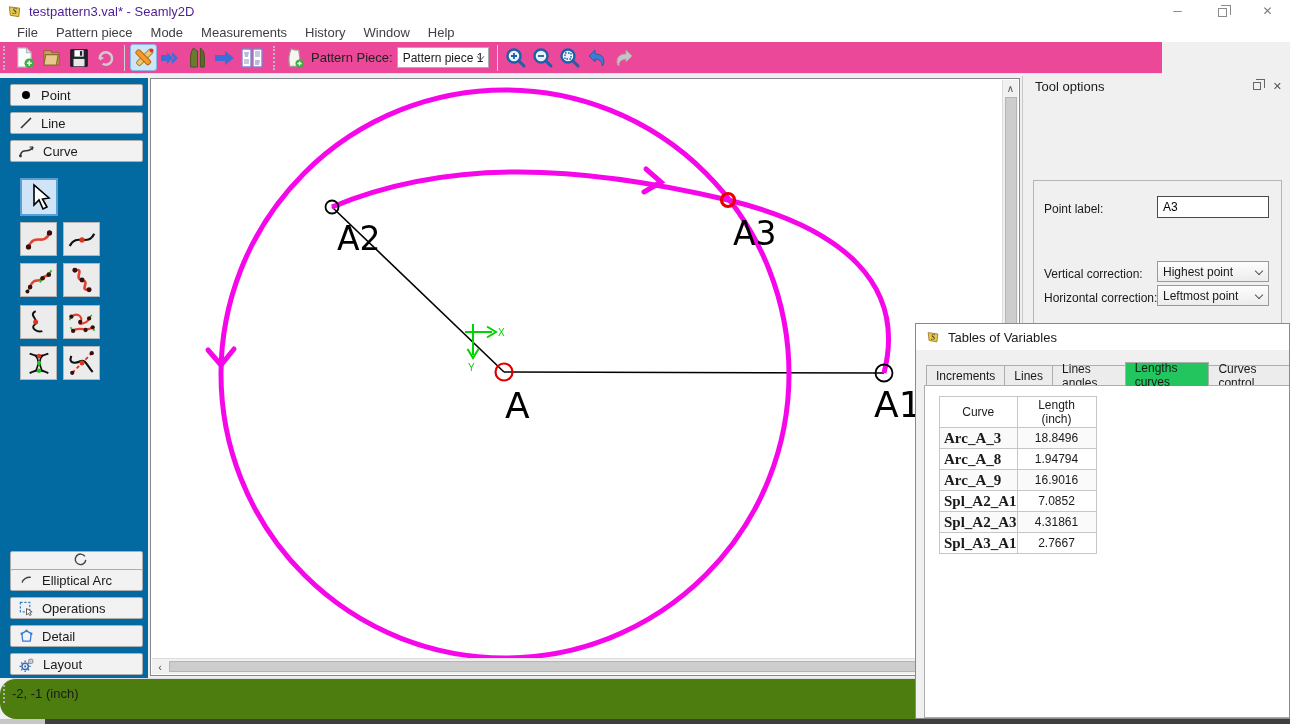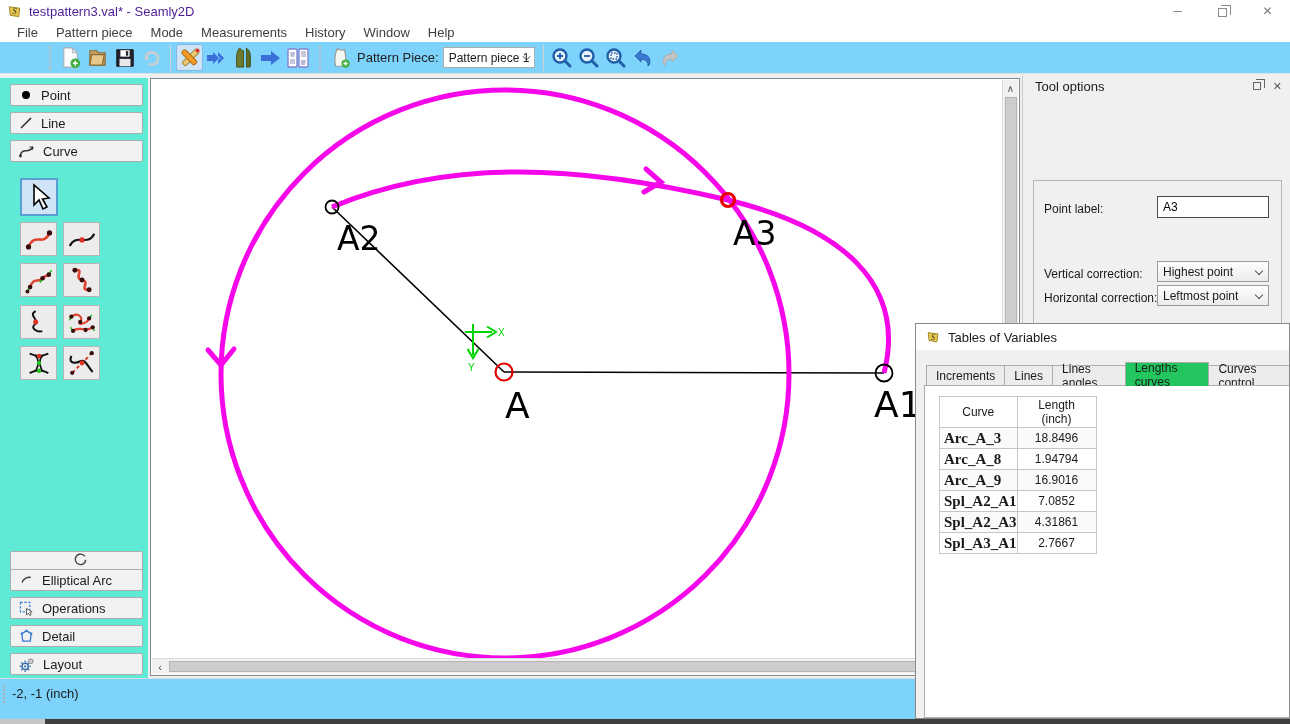--- a/index.html
+++ b/index.html
@@ -13,31 +13,31 @@
   .win-controls { position:absolute; right:0; top:0; height:22px; display:flex; }
   .win-btn { width:45px; height:22px; display:flex; align-items:center; justify-content:center; color:#7a7a7a; font-size:12px; }
   .restore-glyph { width:9px; height:9px; border:1px solid #8a8a8a; position:relative; background:#fff; margin-top:2px;}
   .restore-glyph:before { content:""; position:absolute; left:2px; top:-4px; width:9px; height:9px; border:1px solid #8a8a8a; border-bottom:none; border-left:none; }
 
   
   .menubar { position:absolute; left:0; top:22px; width:1290px; height:20px; background:#ffffff; display:flex; align-items:center; padding-left:8px; }
   .menu-item { padding:2px 9px; color:#404040; font-size:13px; }
 
   
-  .toolbar { position:absolute; left:0; top:42px; width:1290px; height:32px; background:#7dd3fc; border-bottom:1px solid #e2e2e2; display:flex; align-items:center;padding-left:46px; }
+  .toolbar { position:absolute; left:0; top:42px; width:1162px; height:32px; background:#ec4899; border-bottom:1px solid #e2e2e2; display:flex; align-items:center; }
   .tb-handle { width:4px; height:24px; border-left:2px dotted #bdbdbd; margin:0 4px 0 3px; }
   .tb-sep { width:1px; height:26px; background:#d2d2d2; margin:0 5px; }
   .tb-btn { width:27px; height:27px; display:flex; align-items:center; justify-content:center; border-radius:3px; }
   .tb-btn.active { background:#cfe4f7; border:1px solid #84b8e2; }
   .tb-label { font-size:13px; margin:0 4px 0 3px; color:#222; }
   .tb-combo { width:92px; height:21px; background:#fff; border:1px solid #adadad; display:flex; align-items:center; padding-left:5px; font-size:12px; position:relative; }
   .tb-combo .chev { position:absolute; right:4px; top:7px; width:7px; height:7px; border-right:1.5px solid #555; border-bottom:1.5px solid #555; transform:rotate(45deg) scale(.8); margin-top:-2px;}
 
   
-  .sidebar { position:absolute; left:0; top:78px; width:148px; bottom:46px; background:#5eead4; }
+  .sidebar { position:absolute; left:0; top:78px; width:148px; bottom:46px; background:#0369a1; }
   .grp-btn { position:absolute; left:10px; width:133px; height:22px; background:#f2f2f2; border:1px solid #adadad; border-radius:2px; display:flex; align-items:center; padding-left:8px; font-size:13px; gap:8px; }
   .grp-btn svg { flex:0 0 auto; }
   .tool-btn { position:absolute; width:37px; height:34px; background:#ececec; border:1px solid #b5b5b5; display:flex; align-items:center; justify-content:center; }
   .tool-btn.selected { background:#cfe4f7; border:2px solid #5a9fd4; width:38px; height:38px; }
 
   
   .canvas-frame { position:absolute; left:150px; top:78px; width:870px; height:598px; border:1px solid #828790; background:#fff; }
   .canvas-svg { position:absolute; left:0; top:0; }
   .vscroll { position:absolute; right:1px; top:1px; width:16px; height:580px; background:#f1f1f1; border-left:1px solid #dcdcdc; }
   .vscroll .arrow { height:16px; display:flex; align-items:center; justify-content:center; font-size:10px; color:#555; }
@@ -71,21 +71,21 @@
   .tab.active { height:24px; background:#22c55e; position:relative; z-index:2; }
   .tab-content { position:absolute; left:8px; top:61px; right:-1px; bottom:0; background:#fff; border:1px solid #adadad; }
   .var-table { position:absolute; left:14px; top:10px; border-collapse:collapse; }
   .var-table th { font-weight:400; font-size:12px; border:1px solid #c6c6c6; padding:1px 6px; height:17px; }
   .var-table td { border:1px solid #c6c6c6; font-size:12px; text-align:center; height:21px; }
   .var-table td.cname { font-family:"Liberation Serif", serif; font-weight:700; font-size:15px; text-align:left; padding-left:4px; width:76px; }
   .var-table td.cval { width:79px; }
   .var-table tr:nth-child(odd) td { background:#fafafa; }
 
   
-  .statusbar { position:absolute; left:0; bottom:5px; width:1290px; height:41px; background:#7dd3fc; border-top:1px solid #dcdcdc; }
+  .statusbar { position:absolute; left:0; bottom:5px; width:1290px; height:41px; background:#4d7c0f; border-top:1px solid #dcdcdc;border-radius:16px; }
   .statusbar .handle { position:absolute; left:3px; top:6px; height:18px; border-left:2px dotted #b0b0b0; }
   .statusbar .coords { position:absolute; left:12px; top:7px; font-size:13px; }
   .taskbar-strip { position:absolute; left:0; bottom:0; width:1290px; height:5px; background:#3f3f3f; z-index:60; }
   .taskbar-strip .lt { position:absolute; left:0; top:0; width:45px; height:5px; background:#c6c6c6; }
 
   .z-canvas { z-index:1; } .z-dock { z-index:5; } .z-vars { z-index:40; }
 </style>
 </head>
 <body>
 

